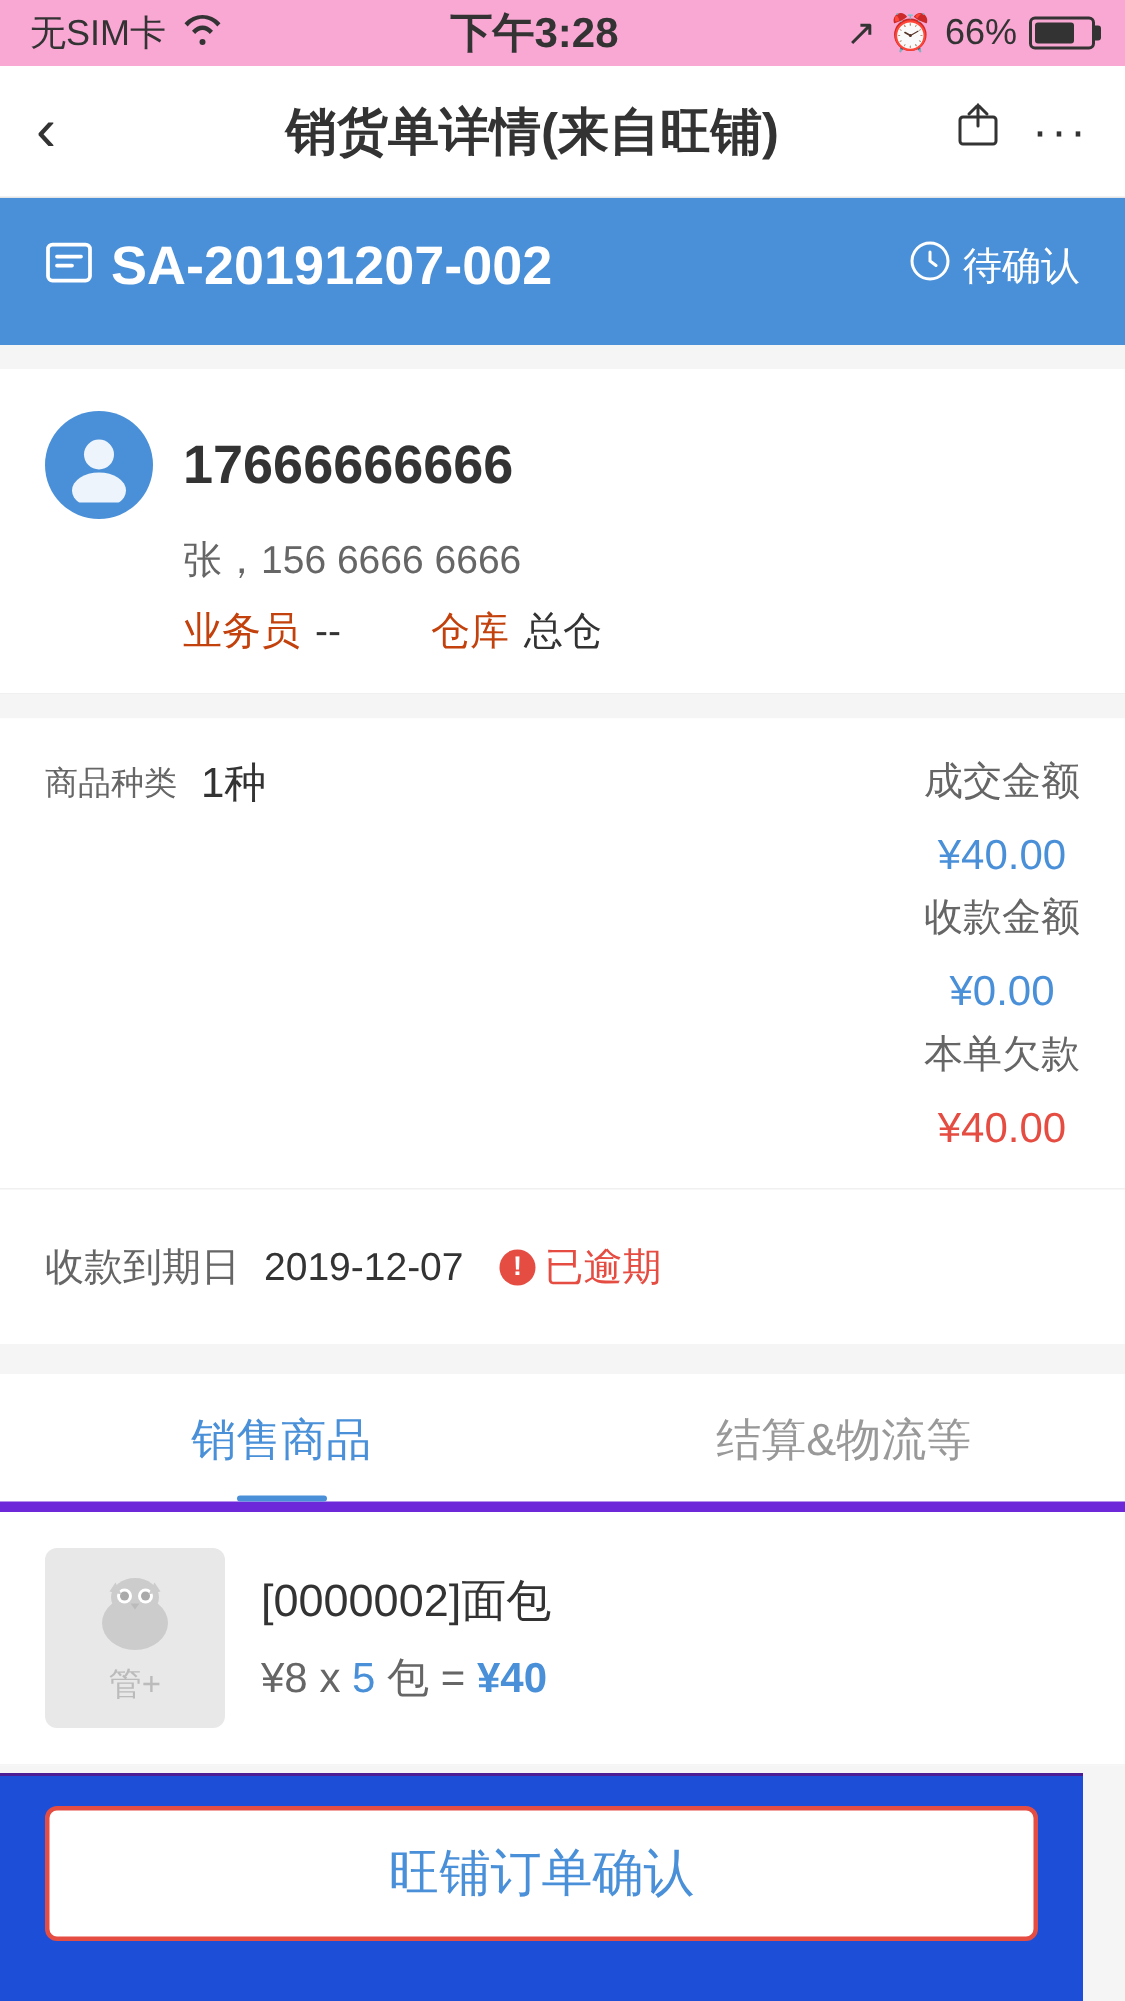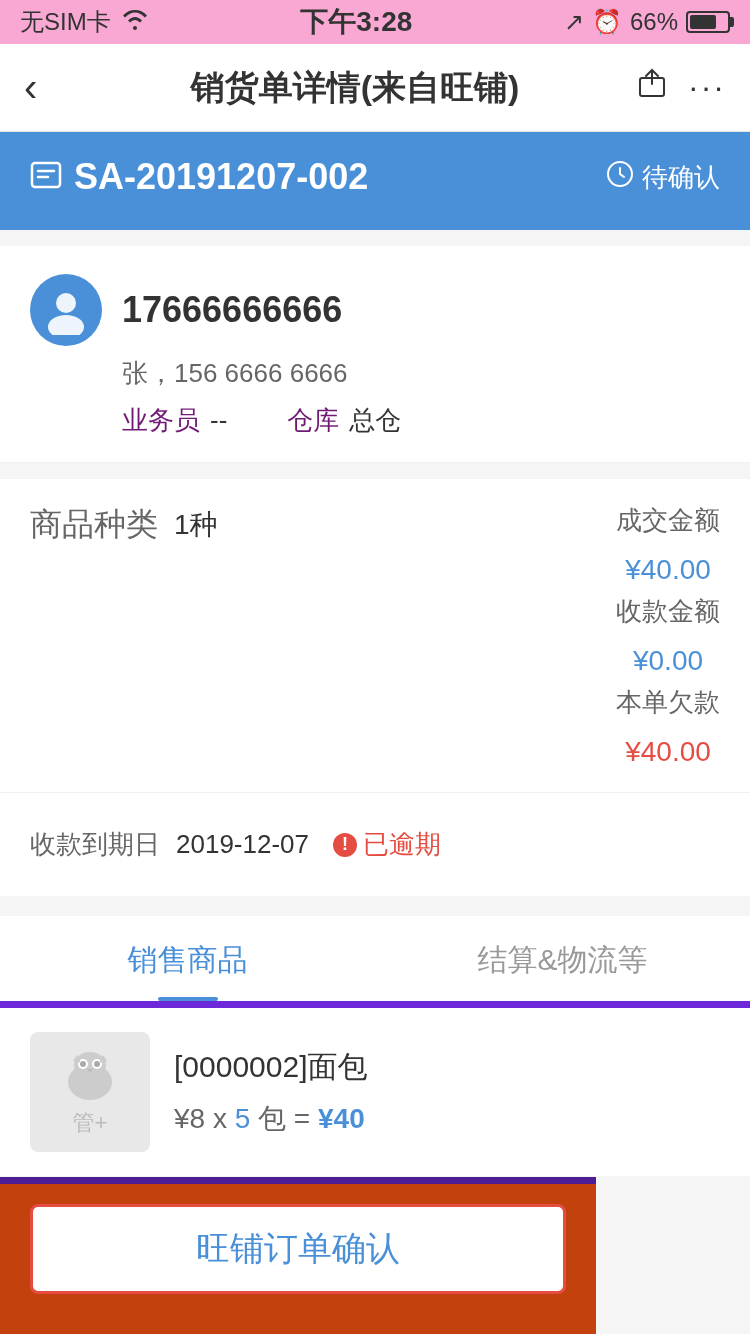--- a/index.html
+++ b/index.html
@@ -176,38 +176,38 @@
       gap: 60px;
       margin-left: 92px;
       font-size: 26px;
       color: #666;
     }
     .meta-item {
       display: flex;
       align-items: center;
       gap: 10px;
     }
-    .meta-label { color: #701a75; }
+    .meta-label { color: #c2410c; }
     .meta-value { color: #333; }
 
     
     .summary-section {
       background: #fff;
       padding: 24px 30px;
       margin-top: 16px;
       display: flex;
       justify-content: space-between;
       align-items: flex-start;
     }
     .summary-left {
       display: flex;
       align-items: center;
       gap: 16px;
     }
-    .summary-label { color: #666; font-size: 32px; }
+    .summary-label { color: #666; font-size: 22px; }
     .summary-value { color: #333; font-size: 28px; }
     .summary-right {
       display: flex;
       flex-direction: column;
       align-items: flex-end;
       gap: 8px;
     }
     .summary-row {
       display: flex;
       align-items: center;
@@ -346,24 +346,24 @@
       background: #f5f5f5;
       flex: 1;
       min-height: 240px;
     }
 
     
     .bottom-action {
       position: fixed;
       bottom: 0;
       left: 0;
-      width: 596px;
-      background: #c2410c;
+      width: 722px;
+      background: #1d4ed8;
       padding: 20px 30px 40px;
-      border-top: 7px solid #4c1d95;
+      border-top: 2px solid #4c1d95;
     }
     .confirm-button {
       width: 100%;
       height: 90px;
       border: none;
       background: #fff;
       color: #4A90D9;
       font-size: 34px;
       font-weight: 500;
       cursor: pointer;

